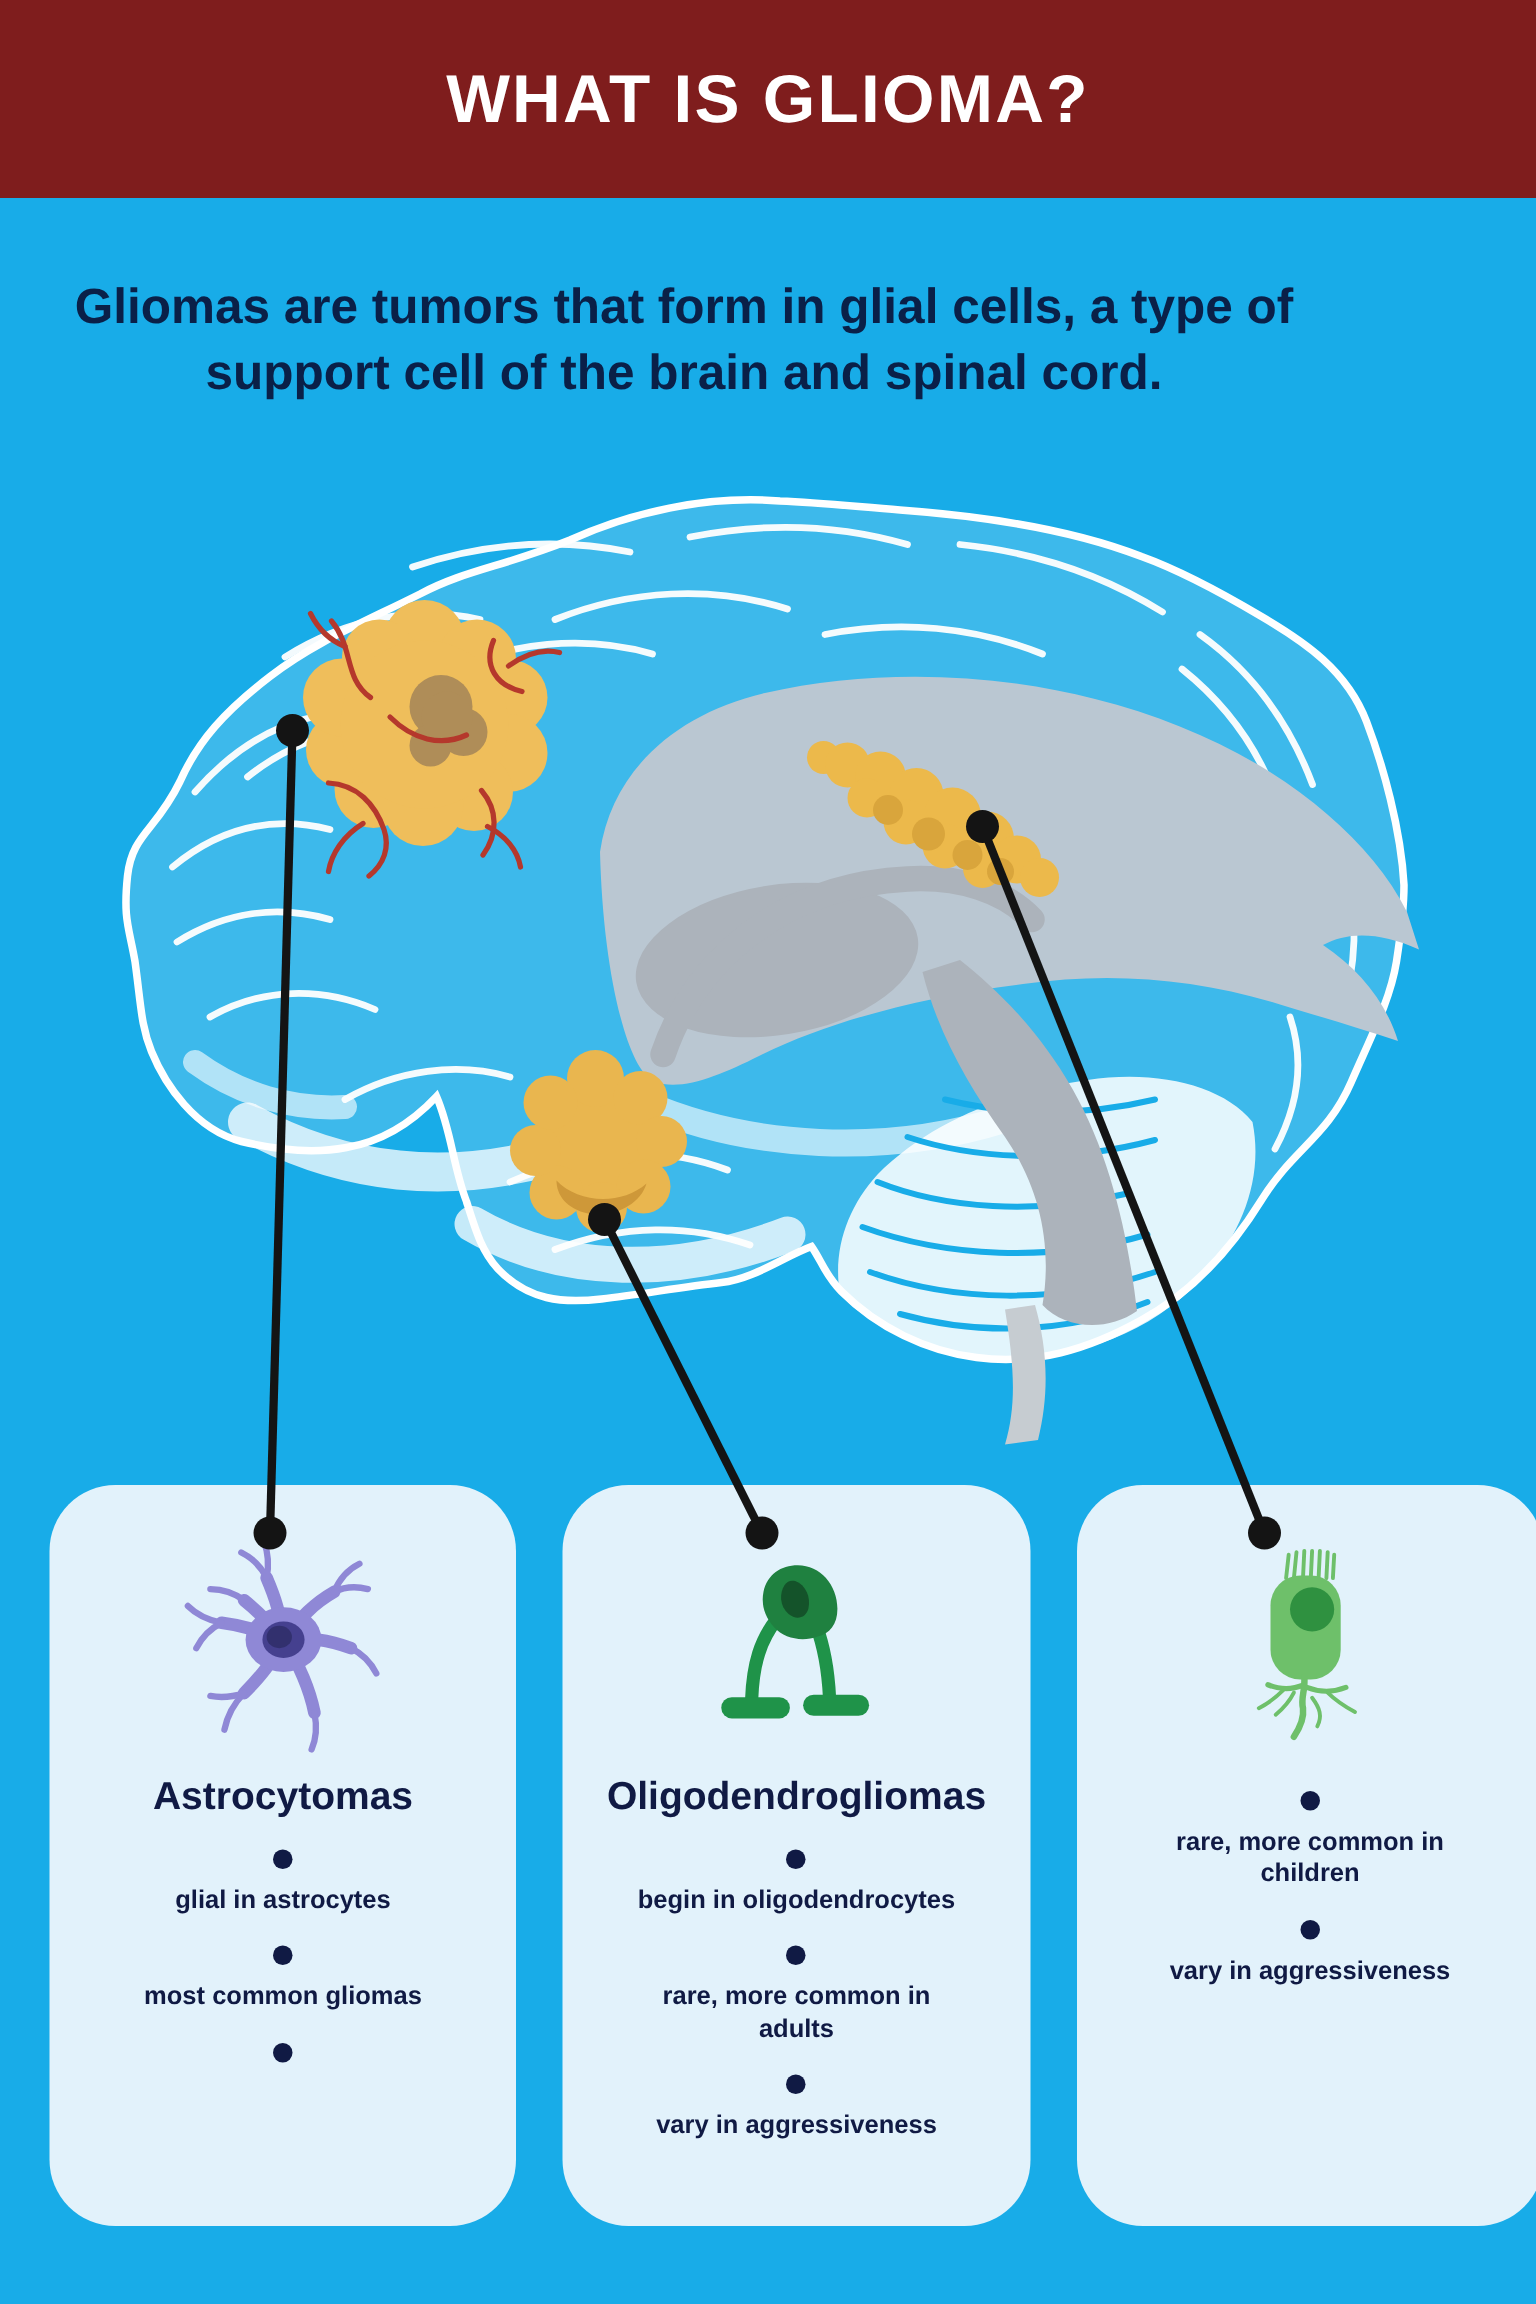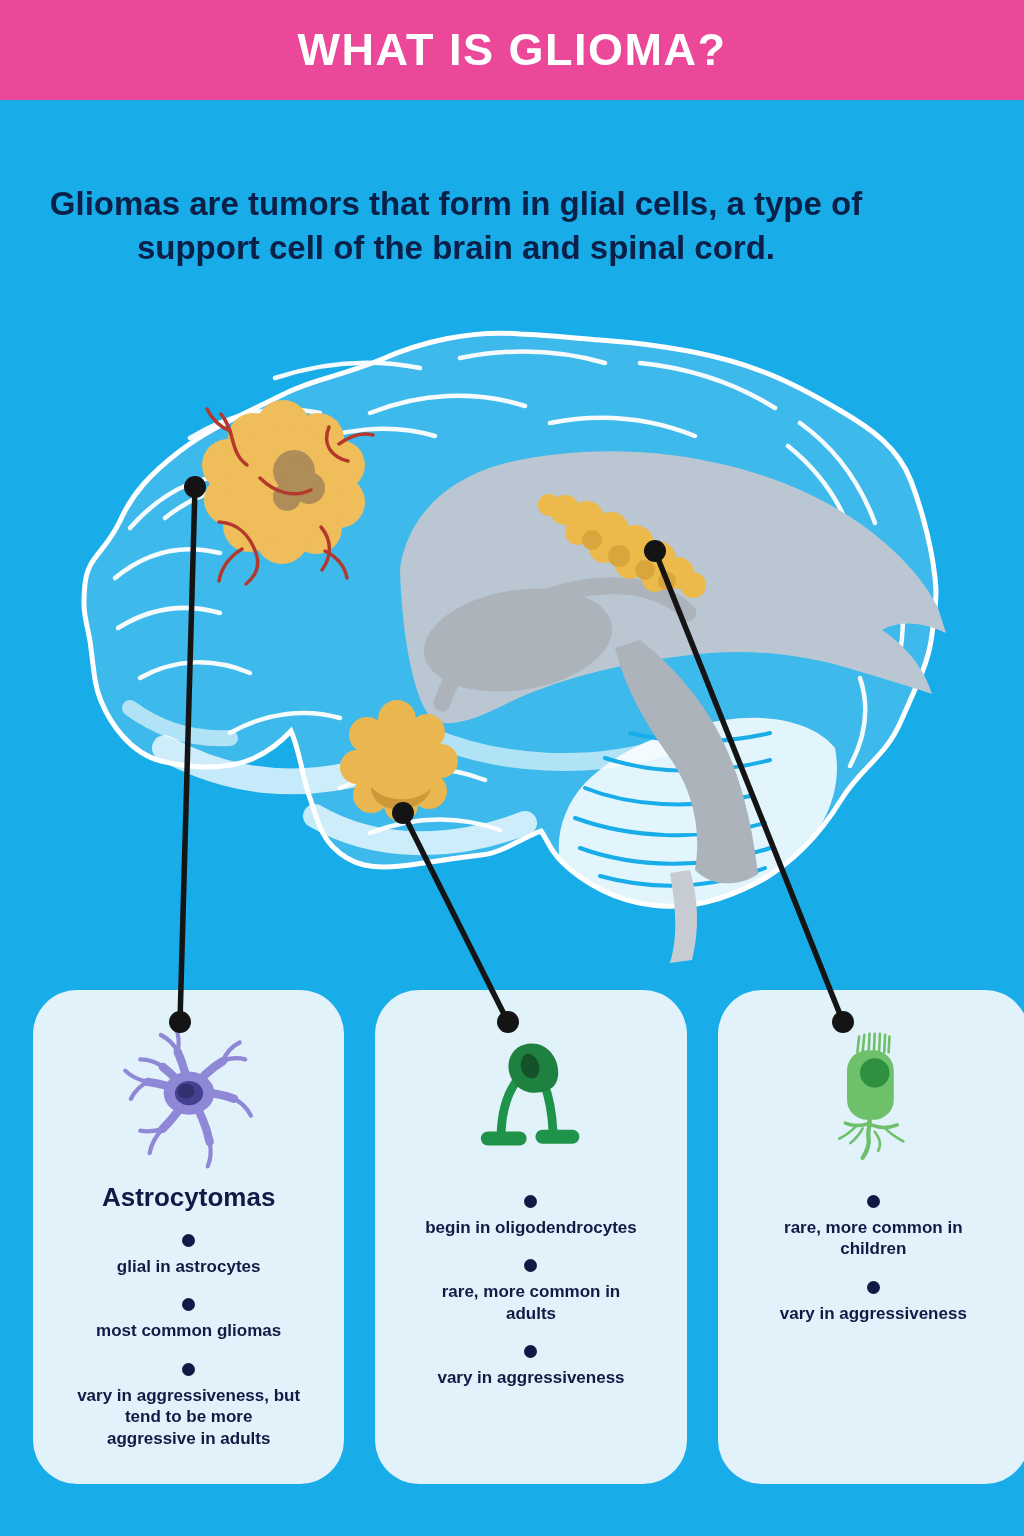--- a/index.html
+++ b/index.html
@@ -5,22 +5,22 @@
   * { margin:0; padding:0; box-sizing:border-box; }
   html,body { width:1024px; }
   body { font-family:"Liberation Sans", sans-serif; }
 
   .page {
     position:relative; width:1024px; height:1536px;
     background:#18ACE8; overflow:hidden;
   }
 
   .header {
-    position:absolute; top:0; left:0; width:1024px; height:100px;
-    background:#ec4899; display:flex; align-items:center; justify-content:center;
+    position:absolute; top:0; left:0; width:1024px; height:132px;
+    background:#7f1d1d; display:flex; align-items:center; justify-content:center;
     z-index:2;
   }
   .header h1 {
     color:#FFFFFF; font-size:45px; font-weight:700; letter-spacing:1.5px;
   }
 
   .intro {
     position:absolute; top:182px; left:0; width:912px;
     text-align:center; color:#0A2048; font-size:33px; font-weight:700;
     line-height:1.32; z-index:2;
@@ -267,40 +267,38 @@
       <div class="bullet">
         <span class="dot"></span>
         <p>glial in astrocytes</p>
       </div>
       <div class="bullet">
         <span class="dot"></span>
         <p>most common gliomas</p>
       </div>
       <div class="bullet">
         <span class="dot"></span>
-        <p>vary in aggressiveness, but
-tend to be more
-aggressive in adults</p>
       </div>
     </article>
 
     <article class="card">
       <div class="icon-wrap">
         <svg width="132" height="128" viewBox="0 0 150 145">
           <g stroke="#1F9349" fill="none" stroke-linecap="round">
             <path d="M60,55 C48,70 42,88 41,116" stroke-width="10"></path>
             <path d="M90,60 C96,76 99,94 100,114" stroke-width="10"></path>
             <path d="M58,52 C66,64 82,66 92,58" stroke-width="9"></path>
           </g>
           <rect x="18" y="114" width="52" height="16" rx="8" fill="#1F9349"></rect>
           <rect x="80" y="112" width="50" height="16" rx="8" fill="#1F9349"></rect>
           <path d="M76,14 C93,14 106,29 106,47 C106,59 100,66 91,68 C80,72 66,70 58,61 C51,53 48,44 50,34 C53,21 63,14 76,14 Z" fill="#1F8140"></path>
           <path d="M74,26 C82,29 86,38 84,47 C82,54 75,56 69,51 C62,45 62,35 66,29 C68,26 71,25 74,26 Z" fill="#14532A"></path>
         </svg>
       </div>
+      <h2>Oligodendrogliomas</h2>
       <div class="bullet">
         <span class="dot"></span>
         <p>begin in oligodendrocytes</p>
       </div>
       <div class="bullet">
         <span class="dot"></span>
         <p>rare, more common in
 adults</p>
       </div>
       <div class="bullet">

